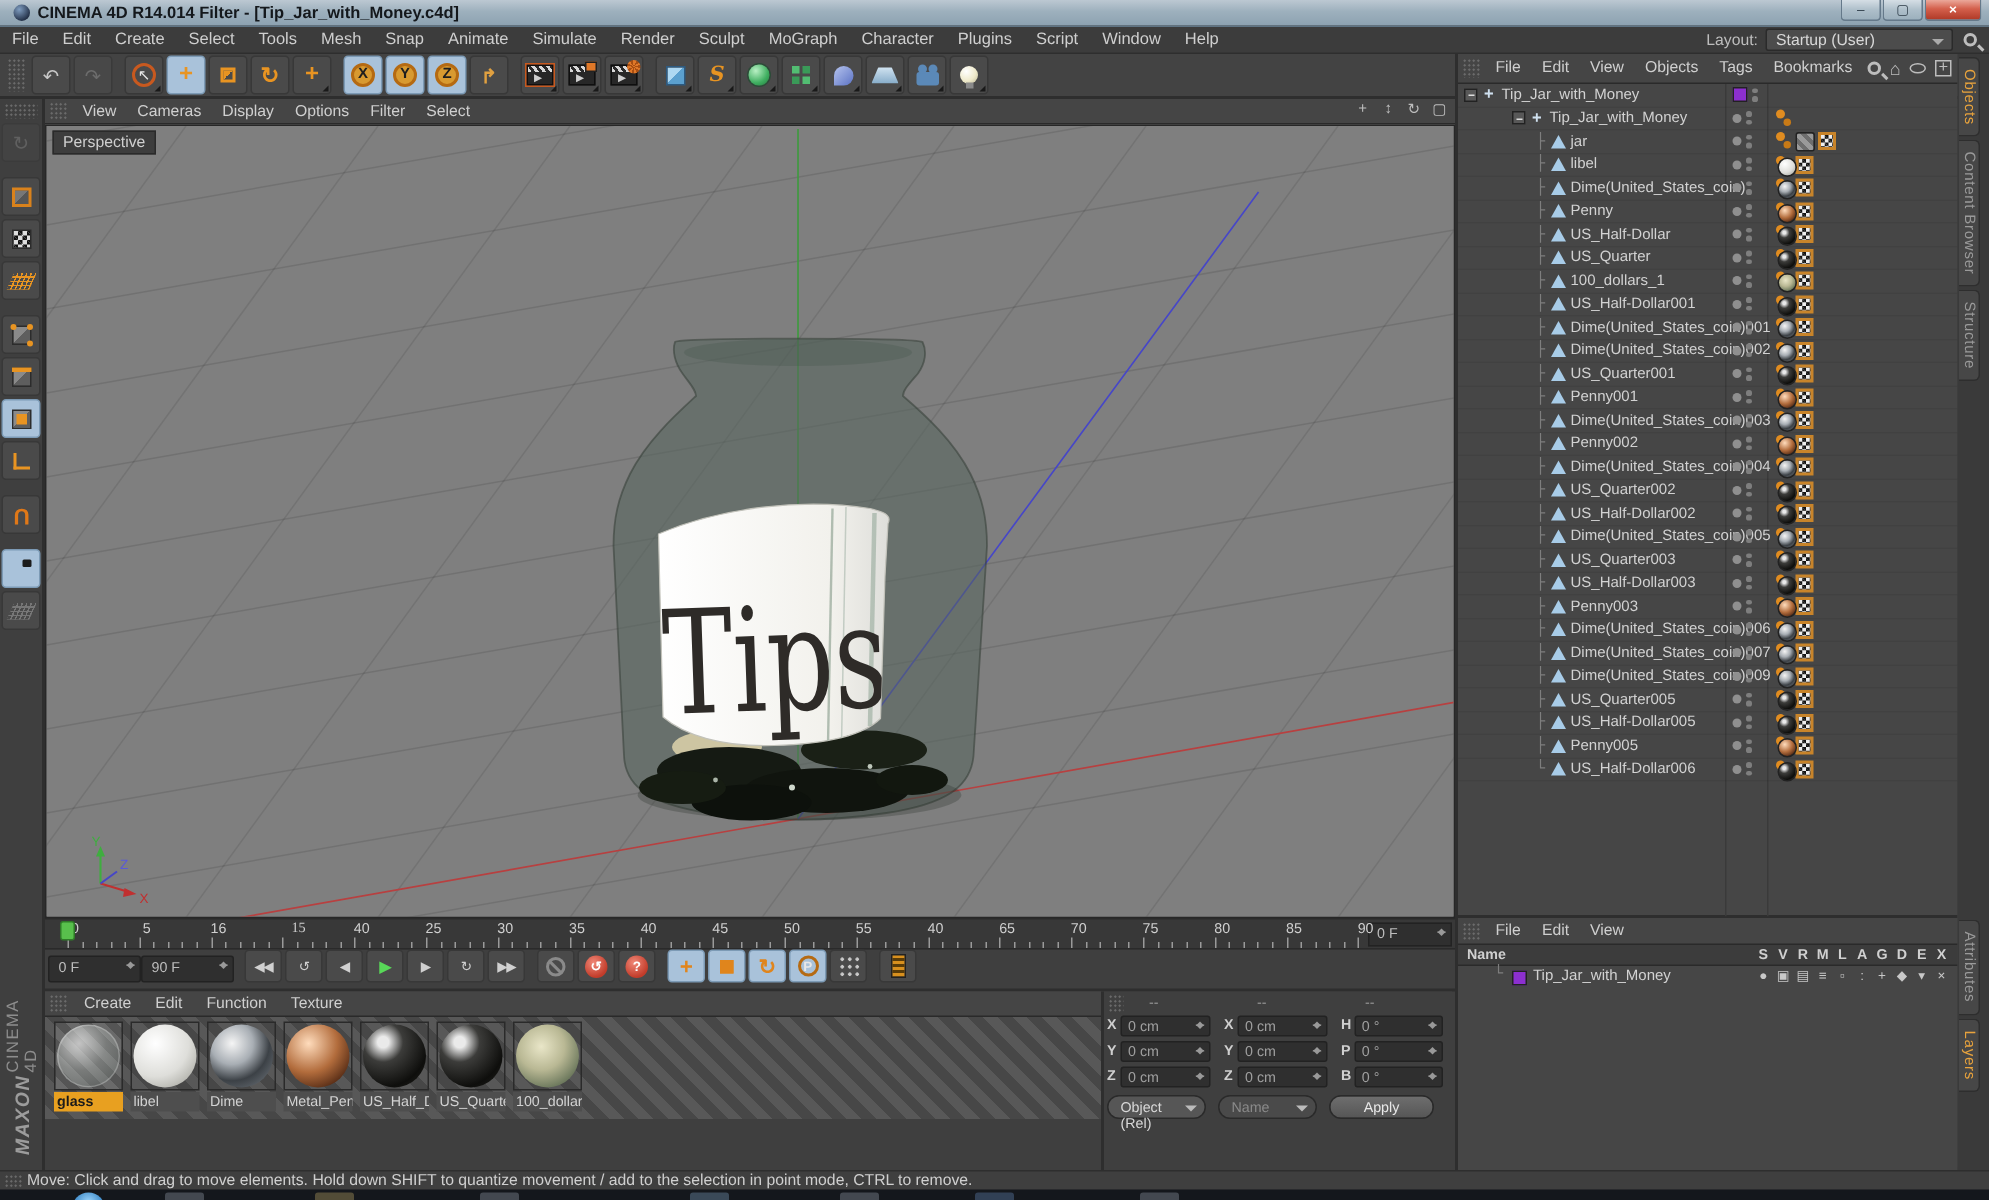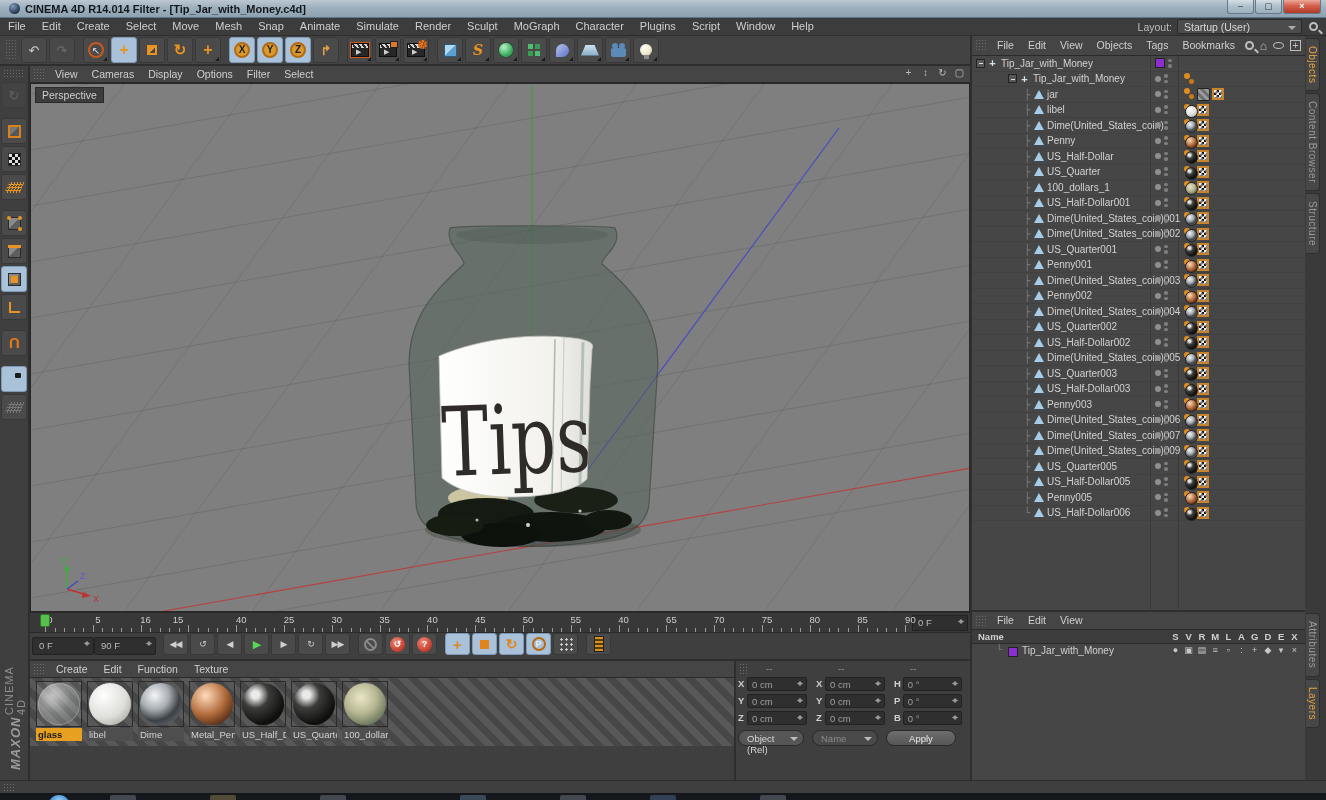--- a/index.html
+++ b/index.html
@@ -269,21 +269,21 @@
       <span class="wbtn close">×</span>
     </span>
   </div>
 
   <div class="menubar">
     <span id="mainmenu" style="display:flex">
         <span class="menuitem">File</span>
         <span class="menuitem">Edit</span>
         <span class="menuitem">Create</span>
         <span class="menuitem">Select</span>
-        <span class="menuitem">Move</span>
+        <span class="menuitem">Tools</span>
         <span class="menuitem">Mesh</span>
         <span class="menuitem">Snap</span>
         <span class="menuitem">Animate</span>
         <span class="menuitem">Simulate</span>
         <span class="menuitem">Render</span>
         <span class="menuitem">Sculpt</span>
         <span class="menuitem">MoGraph</span>
         <span class="menuitem">Character</span>
         <span class="menuitem">Plugins</span>
         <span class="menuitem">Script</span>
@@ -635,21 +635,21 @@
         <span class="tick" style="left: 818.04px;"></span>
         <span class="tick major" style="left: 827.6px;"></span>
         <span class="tick" style="left: 837.16px;"></span>
         <span class="tick" style="left: 846.72px;"></span>
         <span class="tick" style="left: 856.28px;"></span>
         <span class="tick" style="left: 865.84px;"></span>
         <span class="tick major" style="left: 875.4px;"></span>
         <span class="ticklabel" style="left: 20px;">0</span>
         <span class="ticklabel" style="left: 67.8px;">5</span>
         <span class="ticklabel" style="left: 115.6px;">16</span>
-        <span class="ticklabel" style="left: 148px;">15</span>
+        <span class="ticklabel" style="left: 169px; font-family: Liberation Serif, serif;">15</span>
         <span class="ticklabel" style="left: 211.2px;">40</span>
         <span class="ticklabel" style="left: 259px;">25</span>
         <span class="ticklabel" style="left: 306.8px;">30</span>
         <span class="ticklabel" style="left: 354.6px;">35</span>
         <span class="ticklabel" style="left: 402.4px;">40</span>
         <span class="ticklabel" style="left: 450.2px;">45</span>
         <span class="ticklabel" style="left: 498px;">50</span>
         <span class="ticklabel" style="left: 545.8px;">55</span>
         <span class="ticklabel" style="left: 593.6px;">40</span>
         <span class="ticklabel" style="left: 641.4px;">65</span>
@@ -1430,20 +1430,21 @@
       <div class="vtab active">Objects</div>
       <div class="vtab">Content Browser</div>
       <div class="vtab">Structure</div>
       <div class="tabspacer"></div>
       <div class="vtab">Attributes</div>
       <div class="vtab active">Layers</div>
     </div>
 
   <div class="statusbar">
     <span class="grip"></span>
+    <span>Move: Click and drag to move elements. Hold down SHIFT to quantize movement / add to the selection in point mode, CTRL to remove.</span>
   </div>
 
   <div class="taskbar">
     <span class="orb"></span>
     <span class="tico" style="left:110px"></span>
     <span class="tico" style="left:210px;background:rgba(230,200,120,.3)"></span>
     <span class="tico" style="left:320px"></span>
     <span class="tico" style="left:460px;background:rgba(150,190,230,.3)"></span>
     <span class="tico" style="left:560px"></span>
     <span class="tico" style="left:650px;background:rgba(120,160,220,.3)"></span>

